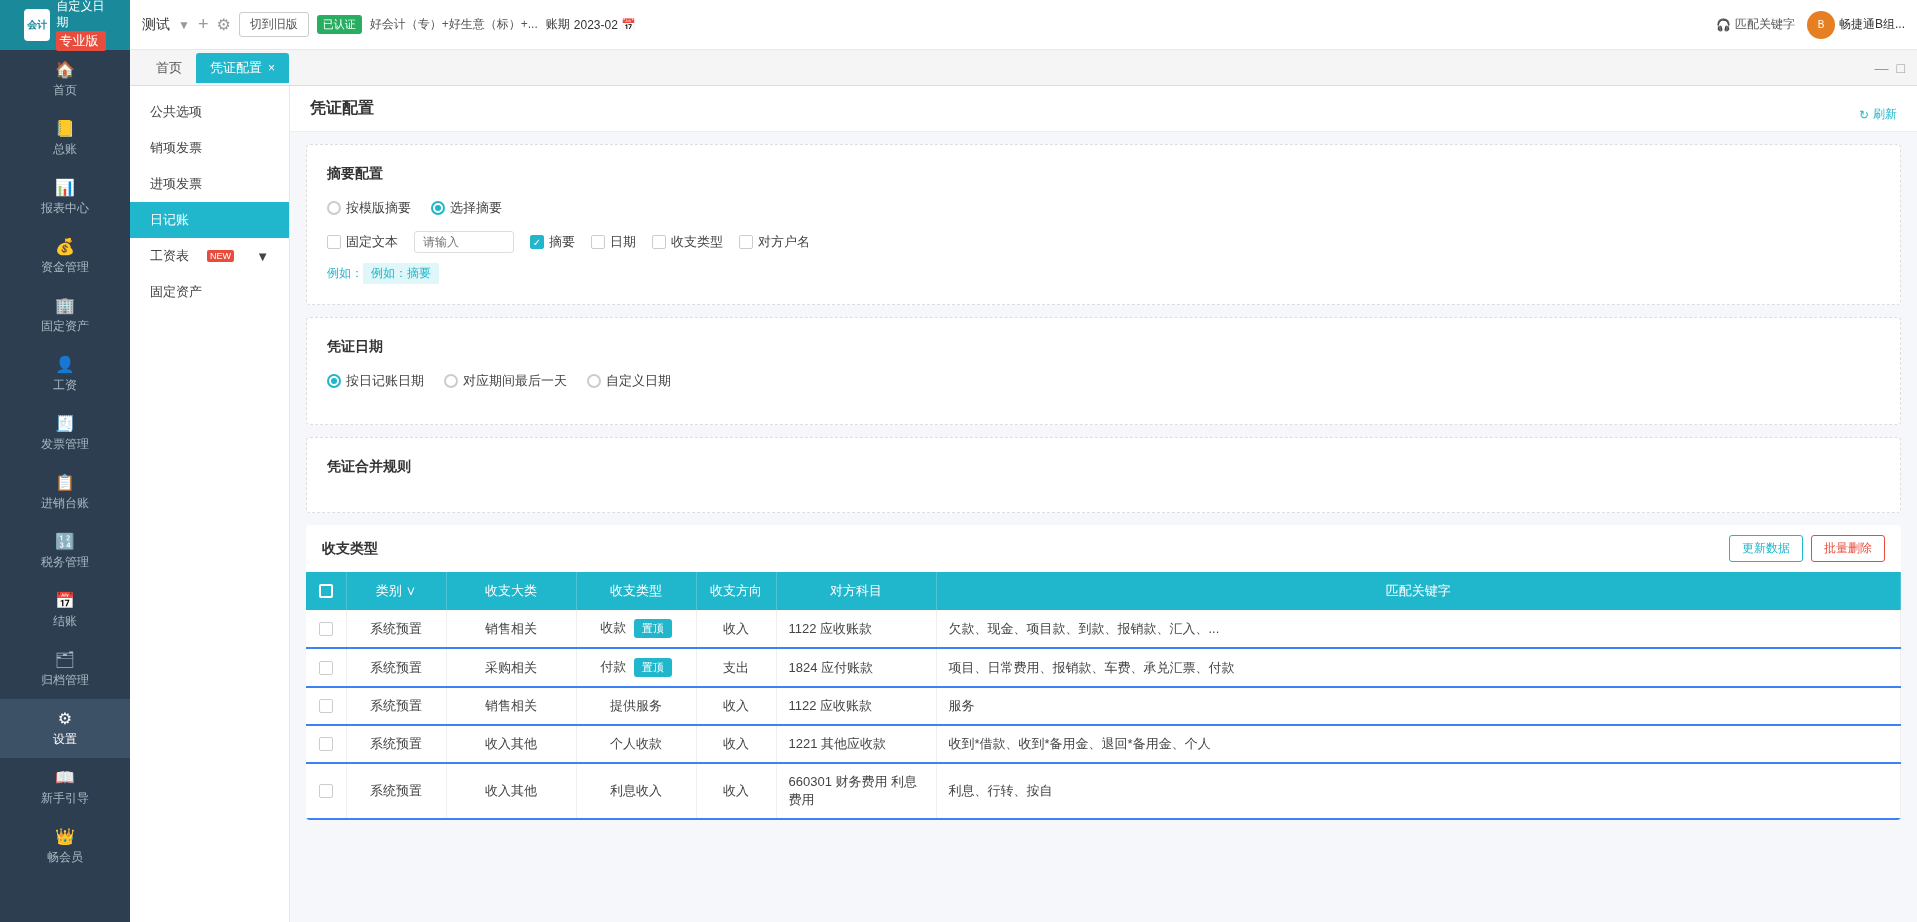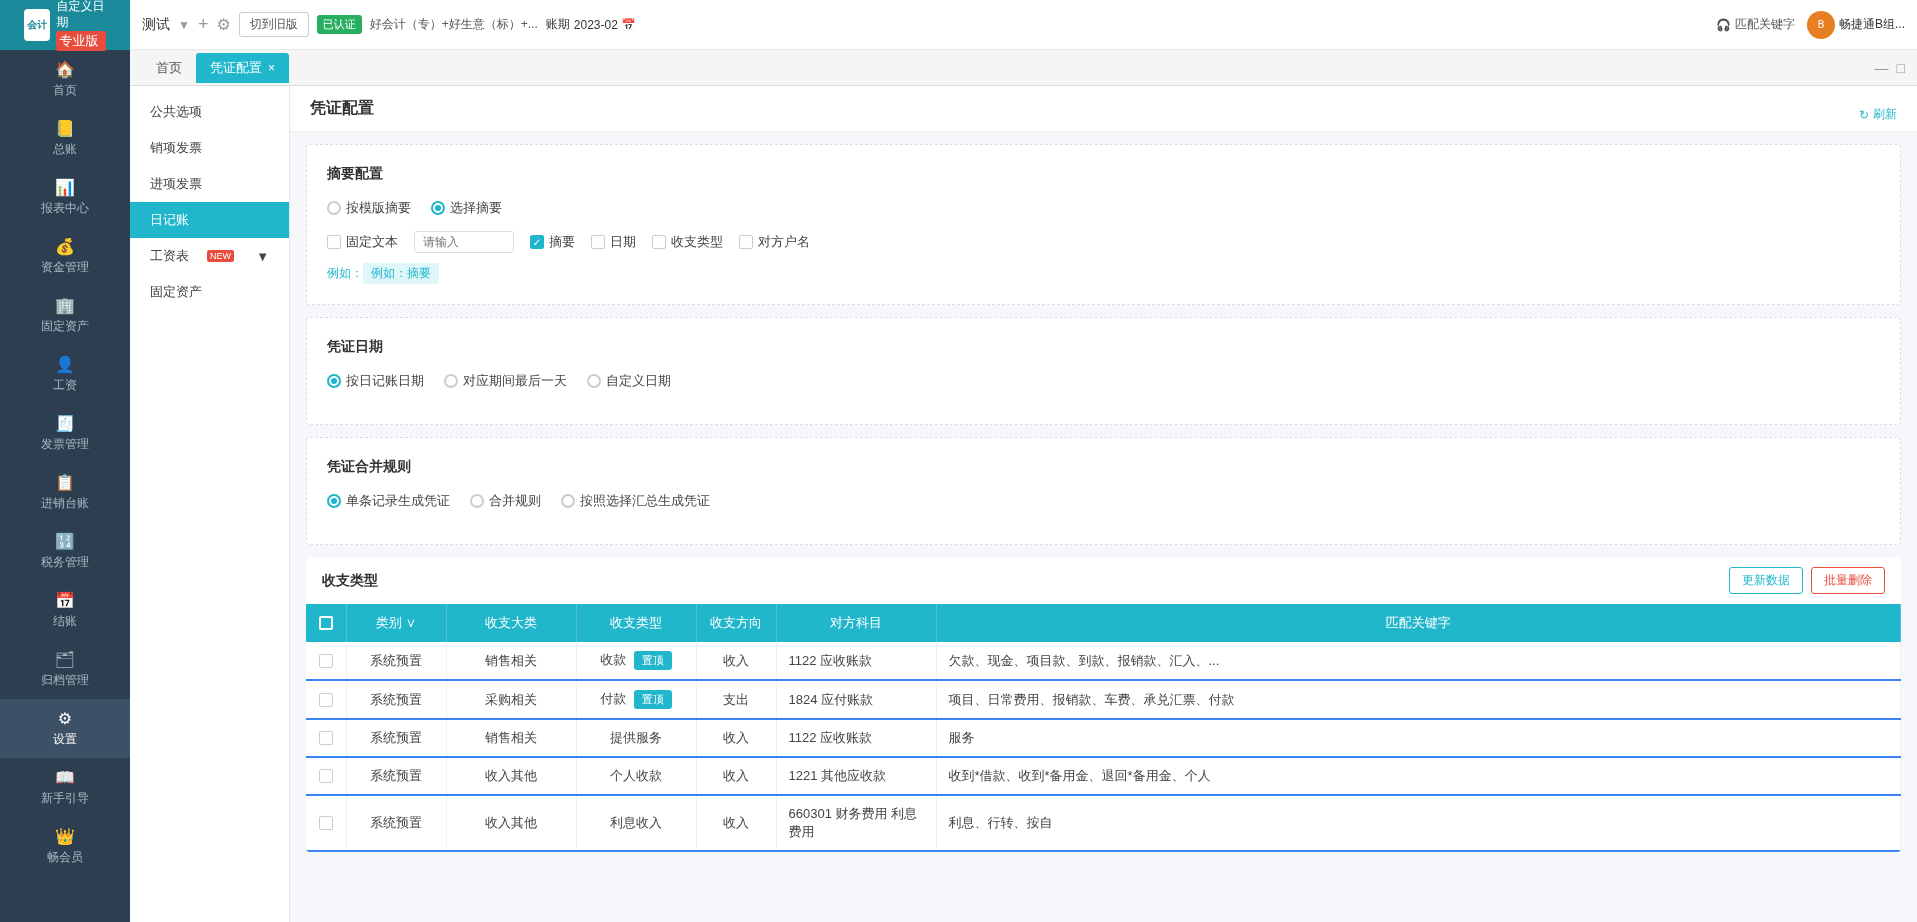--- a/index.html
+++ b/index.html
@@ -446,36 +446,20 @@
           </label>
           <label class="radio-item">
             <div class="radio-circle"></div>
             <span>自定义日期</span>
           </label>
         </div>
       </div>
 
       <div class="section">
         <div class="section-title">凭证合并规则</div>
-        <div class="radio-group">
-          <label class="radio-item">
-            <div class="radio-circle checked">
-              <div class="radio-dot"></div>
-            </div>
-            <span>单条记录生成凭证</span>
-          </label>
-          <label class="radio-item">
-            <div class="radio-circle"></div>
-            <span>合并规则</span>
-          </label>
-          <label class="radio-item">
-            <div class="radio-circle"></div>
-            <span>按照选择汇总生成凭证</span>
-          </label>
-        </div>
       </div>
 
       <div class="table-section">
         <div class="table-header-row">
           <span class="table-title">收支类型</span>
           <div class="table-actions">
             <button class="btn-update">更新数据</button>
             <button class="btn-delete">批量删除</button>
           </div>
         </div>

